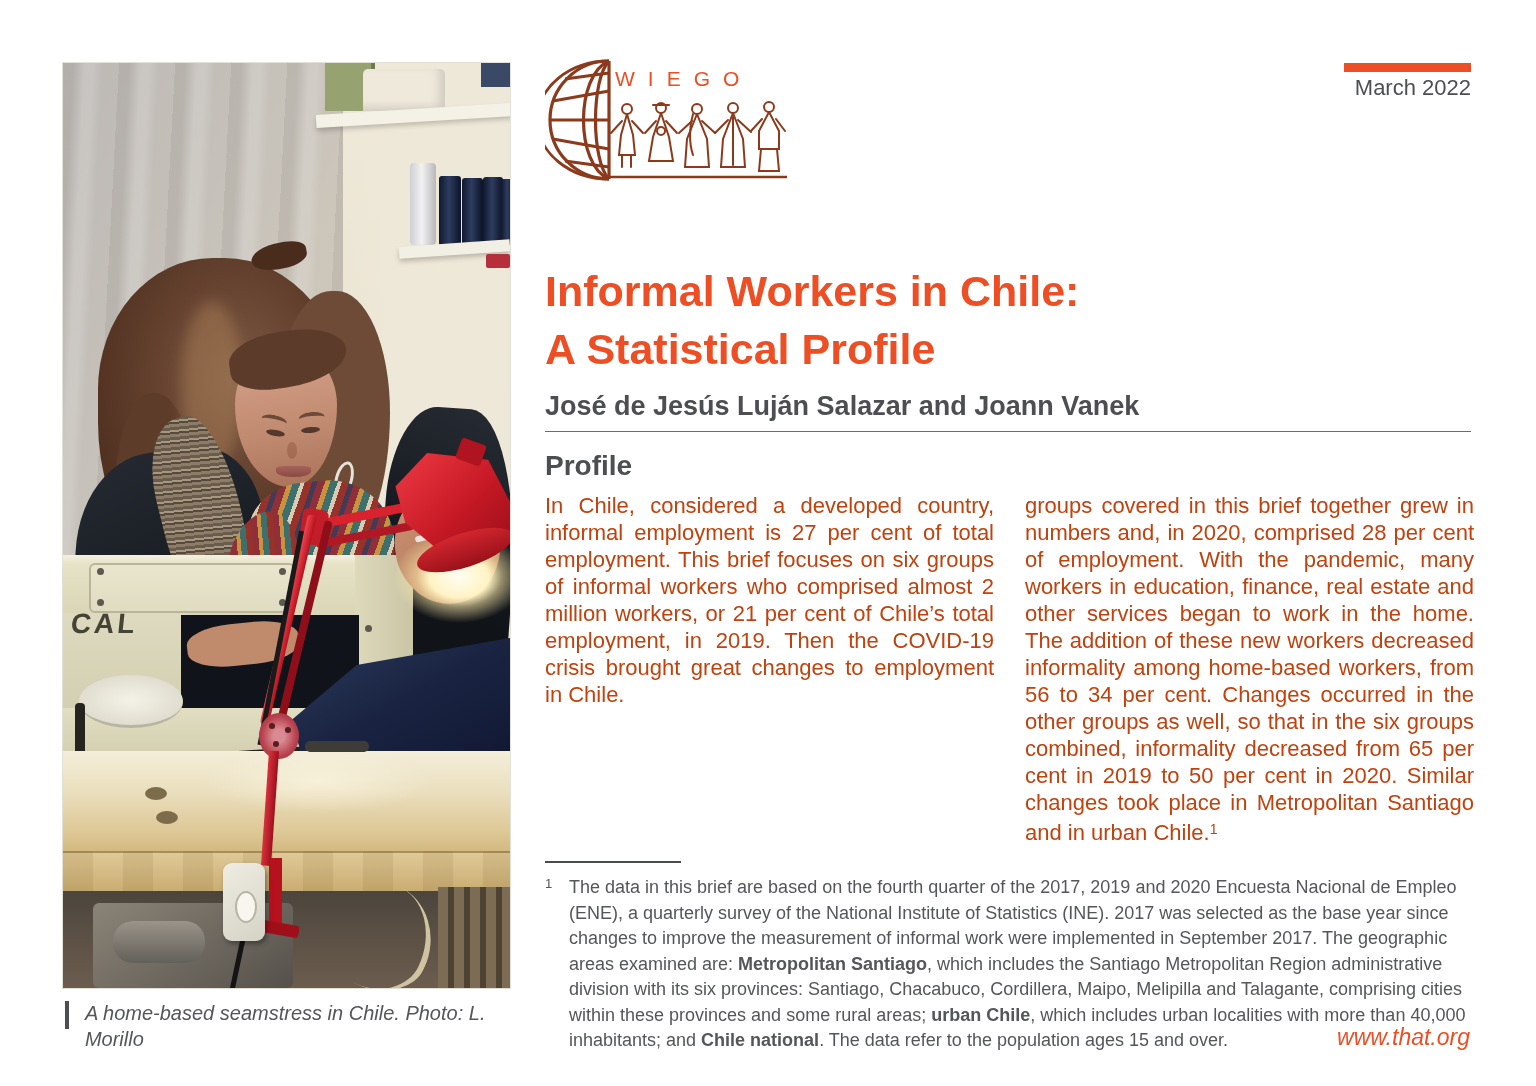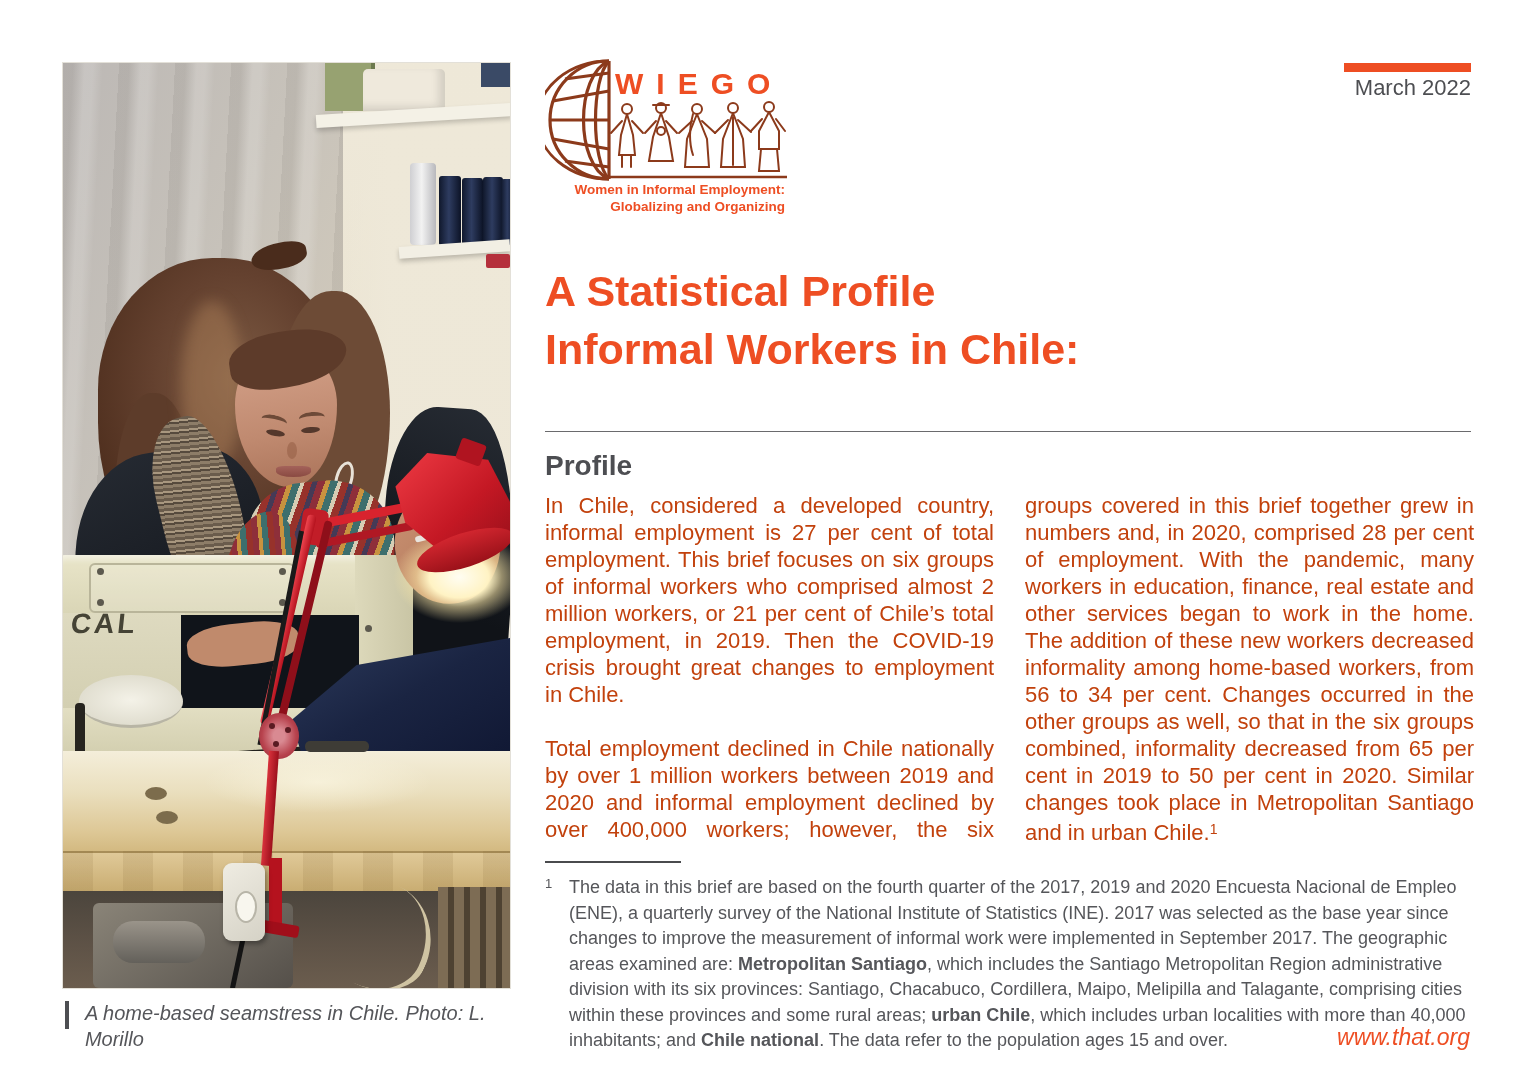--- a/index.html
+++ b/index.html
@@ -95,21 +95,21 @@
   .ph-lamp-head{left:330px;top:390px;width:122px;height:112px;z-index:17;background:linear-gradient(135deg,#ef3b44 0%,#c41824 55%,#8f0e18 100%);clip-path:polygon(28% 0,78% 6%,100% 52%,96% 78%,52% 100%,10% 62%,2% 30%);}
   .ph-lamp-rim{left:352px;top:470px;width:100px;height:34px;z-index:17;background:linear-gradient(#d2262f,#9a1119);border-radius:50%;transform:rotate(-18deg);}
   .ph-lamp-cap{left:395px;top:378px;width:26px;height:22px;z-index:17;background:#b01420;transform:rotate(20deg);border-radius:3px;}
   
   .caption{position:absolute;left:65px;top:1000px;width:470px;display:flex;align-items:flex-start;gap:16px;}
   .caption-bar{width:4px;height:28px;background:#4d4e52;margin-top:1px;}
   .caption-text{font-style:italic;font-size:20px;line-height:26px;color:#55565a;}
   
   .logo-block{position:absolute;left:545px;top:55px;width:245px;height:165px;}
   .logo-globe{position:absolute;left:0;top:2px;}
-  .logo-word{position:absolute;left:70px;top:12px;font-size:30px;font-weight:bold;letter-spacing:13px;color:var(--accent);}
+  .logo-word{position:absolute;left:70px;top:12px;font-size:21px;font-weight:normal;letter-spacing:13px;color:var(--accent);}
   .logo-figures{position:absolute;left:64px;top:42px;}
   .logo-tagline{position:absolute;left:0;top:126px;width:240px;text-align:right;font-size:13.5px;font-weight:bold;line-height:17px;color:var(--accent);}
   
   .masthead{position:absolute;right:65px;top:63px;text-align:right;}
   .masthead-bar{width:127px;height:9px;background:var(--accent);margin-left:auto;}
   .masthead-title{margin-top:24px;font-size:25px;font-weight:bold;color:#4d4e52;}
   .masthead-date{margin-top:3px;font-size:22px;color:#4d4e52;}
   
   .title-block{position:absolute;left:545px;top:262px;width:930px;}
   .doc-title{font-size:43px;line-height:58px;font-weight:bold;color:var(--accent);}
@@ -288,44 +288,40 @@
         </g>
         <g>
           <circle cx="160" cy="10" r="5"></circle>
           <path d="M160,15 L150,34 L150,52 L170,52 L170,34 L160,15"></path>
           <path d="M153,22 L142,34 M167,22 L176,34"></path>
           <path d="M152,52 L150,74 L170,74 L168,52"></path>
         </g>
         <line x1="0" y1="80" x2="178" y2="80" stroke-width="2.5"></line>
       </g>
     </svg>
-    <div class="logo-tagline">
-      <div>Women in Informal Employment:</div>
-      <div>Globalizing and Organizing</div>
-    </div>
   </div>
 
   <div class="masthead">
     <div class="masthead-bar"></div>
     <div class="masthead-date">March 2022</div>
   </div>
 
   <div class="title-block">
     <div class="doc-title">
+      <div>Informal Workers in Chile:</div>
       <div>A Statistical Profile</div>
-      <div>Informal Workers in Chile:</div>
     </div>
+    <div class="doc-authors">José de Jesús Luján Salazar and Joann Vanek</div>
   </div>
   <div class="main-rule"></div>
 
   <div class="summary-heading">Profile</div>
 
   <div class="col col1">
     <p>In Chile, considered a developed country, informal employment is 27 per cent of total employment. This brief focuses on six groups of informal workers who comprised almost 2 million workers, or 21 per cent of Chile’s total employment, in 2019. Then the COVID-19 crisis brought great changes to employment in Chile.</p>
-    <p class="justify-last">Total employment declined in Chile nationally by over 1 million workers between 2019 and 2020 and informal employment declined by over 400,000 workers; however, the six</p>
   </div>
 
   <div class="col col2">
     <p><span>groups covered in this brief together grew in numbers and, in 2020, comprised 28 per cent of employment. With the pandemic, many workers in education, finance, real estate and other services began to work in the home. The addition of these new workers decreased informality among home-based workers, from 56 to 34 per cent. Changes occurred in the other groups as well, so that in the six groups combined, informality decreased from 65 per cent in 2019 to 50 per cent in 2020. Similar changes took place in Metropolitan Santiago and in urban Chile.</span><sup class="fn-ref">1</sup></p>
   </div>
 
   <div class="footnote-rule"></div>
   <div class="footnote">
     <div class="fn-marker">1</div>
     <div class="fn-text"><span>The data in this brief are based on the fourth quarter of the 2017, 2019 and 2020 Encuesta Nacional de Empleo (ENE), a quarterly survey of the National Institute of Statistics (INE). 2017 was selected as the base year since changes to improve the measurement of informal work were implemented in September 2017. The geographic areas examined are: </span><b>Metropolitan Santiago</b><span>, which includes the Santiago Metropolitan Region administrative division with its six provinces: Santiago, Chacabuco, Cordillera, Maipo, Melipilla and Talagante, comprising cities within these provinces and some rural areas; </span><b>urban Chile</b><span>, which includes urban localities with more than 40,000 inhabitants; and </span><b>Chile national</b><span>. The data refer to the population ages 15 and over.</span></div>

